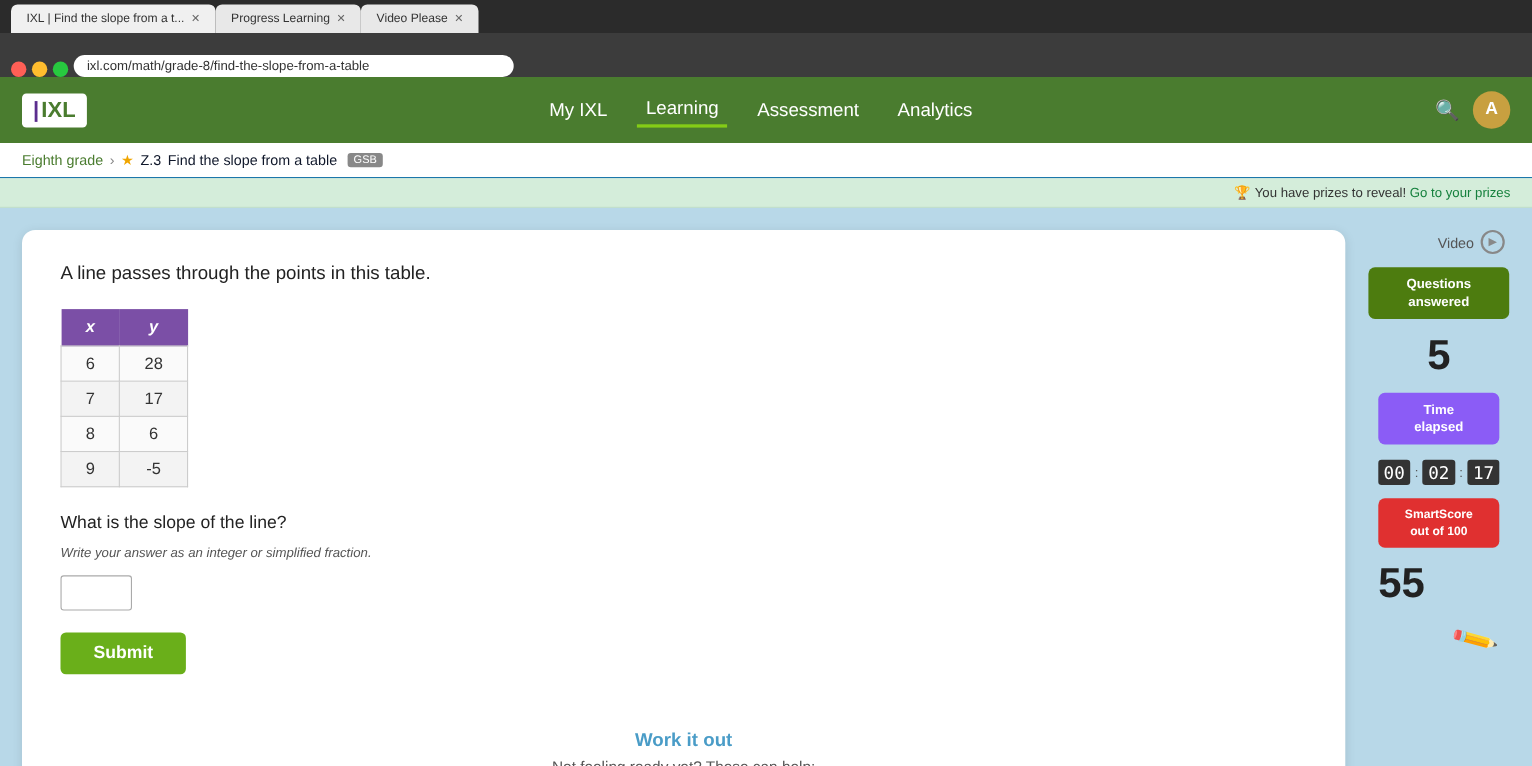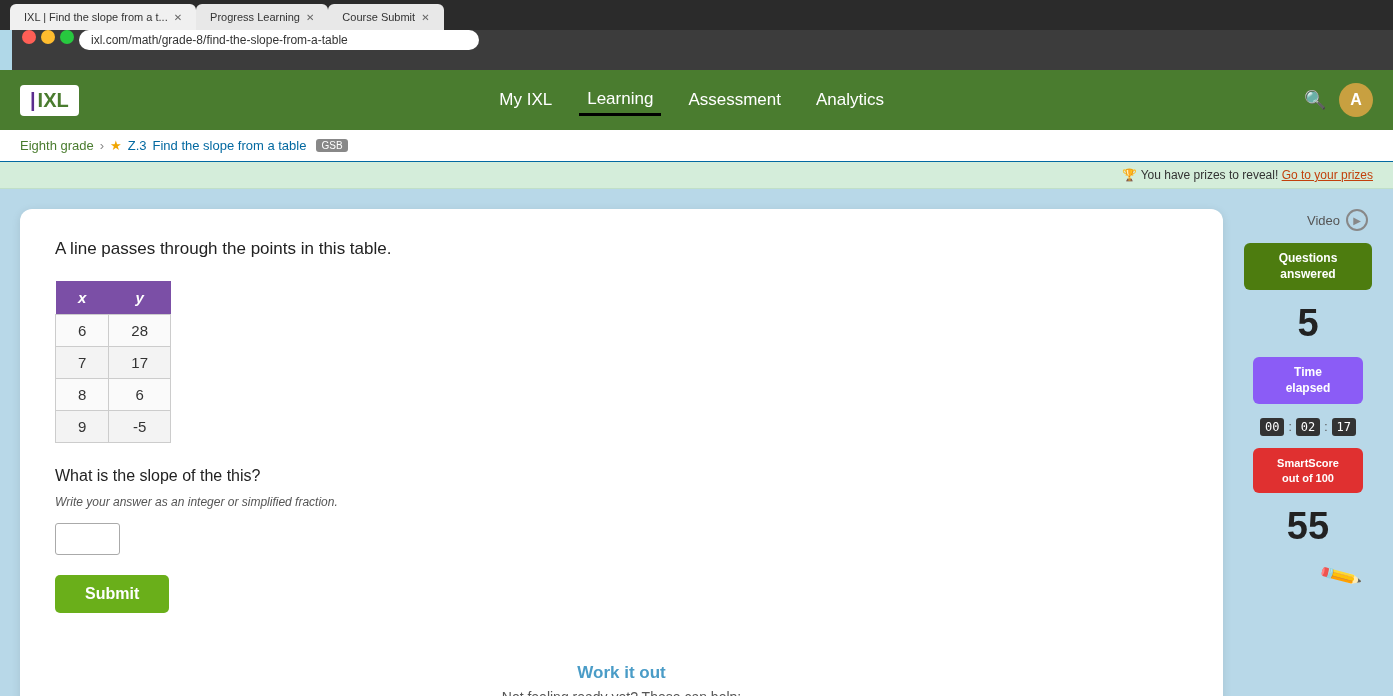--- a/index.html
+++ b/index.html
@@ -3,24 +3,23 @@
   <meta charset="utf-8">
   <style>
     * { box-sizing: border-box; margin: 0; padding: 0; }
     body { font-family: Arial, sans-serif; background: #b0d8e8; width: 1393px; min-height: 696px; overflow: hidden; }
 
     
     .browser-chrome {
       background: #3c3c3c;
       height: 40px;
       display: flex;
-      align-items: flex-start;
+      align-items: flex-end;
       padding: 0 10px;
       gap: 5px;
-      margin-left: 12px;
     }
     .browser-btn {
       width: 14px; height: 14px; border-radius: 50%;
       display: inline-block;
     }
     .btn-red { background: #ff5f56; }
     .btn-yellow { background: #ffbd2e; }
     .btn-green { background: #27c93f; }
     .address-bar {
       background: white;
@@ -80,21 +79,21 @@
       justify-content: center;
     }
     .nav-link {
       color: white;
       text-decoration: none;
       font-size: 17px;
       padding: 4px 8px;
       cursor: pointer;
     }
     .nav-link.active {
-      border-bottom: 3px solid #000000;
+      border-bottom: 3px solid #84cc16;
     }
     .nav-right {
       display: flex;
       align-items: center;
       gap: 12px;
     }
     .search-icon-btn {
       color: white;
       font-size: 18px;
       cursor: pointer;
@@ -114,40 +113,40 @@
       display: flex;
       align-items: center;
       gap: 6px;
       font-size: 13px;
       color: #444;
       border-bottom: 1px solid #0369a1;
     }
     .breadcrumb-link { color: #4a7c2f; cursor: pointer; text-decoration: none; }
     .breadcrumb-sep { color: #888; }
     .star-icon { color: #f0a500; }
-    .breadcrumb-current { color: #0369a1; font-weight: 500; }
+    .breadcrumb-current { color: #0f172a; font-weight: 500; }
     .gsb-badge {
       background: #888;
       color: white;
       font-size: 10px;
       padding: 1px 5px;
       border-radius: 3px;
       margin-left: 4px;
     }
 
     
     .prize-banner {
       background: #d4edda;
       padding: 6px 20px;
       font-size: 12px;
       color: #333;
       text-align: right;
       border-bottom: 1px solid #c0dfc8;
     }
-    .prize-link { color: #c2410c; text-decoration: underline; cursor: pointer; }
+    .prize-link { color: #15803d; cursor: pointer; }
 
     
     .main-content {
       background: #b8d8e8;
       padding: 20px;
       display: flex;
       gap: 20px;
       min-height: 520px;
     }
 
@@ -295,21 +294,21 @@
       display: flex;
       align-items: center;
       gap: 4px;
       width: 110px;
       justify-content: center;
       margin-top: 2px;
     }
     .timer-segment {
       background: #333;
       color: white;
-      font-size: 12px;
+      font-size: 16px;
       padding: 2px 5px;
       border-radius: 3px;
       font-family: monospace;
     }
     .timer-colon { color: #555; font-size: 12px; }
 
     .smart-score-box {
       background: #e03030;
       color: white;
       border-radius: 6px;
@@ -317,21 +316,20 @@
       text-align: center;
       width: 110px;
       font-size: 11px;
       font-weight: bold;
       line-height: 1.3;
     }
     .smart-score-number {
       font-size: 38px;
       font-weight: bold;
       color: #222;
-      text-align: center;
       width: 110px;
     }
 
     .pencil-icon-container {
       width: 110px;
       display: flex;
       justify-content: flex-end;
       padding-right: 5px;
     }
     .pencil-icon {
@@ -347,21 +345,21 @@
 <div class="tab-bar">
   <div class="tab active">
     <span>IXL | Find the slope from a t...</span>
     <span class="tab-close">✕</span>
   </div>
   <div class="tab">
     <span>Progress Learning</span>
     <span class="tab-close">✕</span>
   </div>
   <div class="tab">
-    <span>Course Submit</span>
+    <span>Video Please</span>
     <span class="tab-close">✕</span>
   </div>
 </div>
 
 <div class="browser-chrome">
   <span class="browser-btn btn-red"></span>
   <span class="browser-btn btn-yellow"></span>
   <span class="browser-btn btn-green"></span>
   <div class="address-bar">ixl.com/math/grade-8/find-the-slope-from-a-table</div>
 </div>
@@ -424,21 +422,21 @@
             <td>8</td>
             <td>6</td>
           </tr>
           <tr>
             <td>9</td>
             <td>-5</td>
           </tr>
         </tbody>
     </table>
 
-    <div class="question-text">What is the slope of the this?</div>
+    <div class="question-text">What is the slope of the line?</div>
     <div class="answer-instruction">Write your answer as an integer or simplified fraction.</div>
 
     <input type="text" class="answer-input" placeholder="" style="">
 
     <button class="submit-btn">Submit</button>
 
     <div class="work-it-out">
       <div class="work-it-out-title">Work it out</div>
       <div class="work-it-out-sub">Not feeling ready yet? These can help:</div>
     </div>

